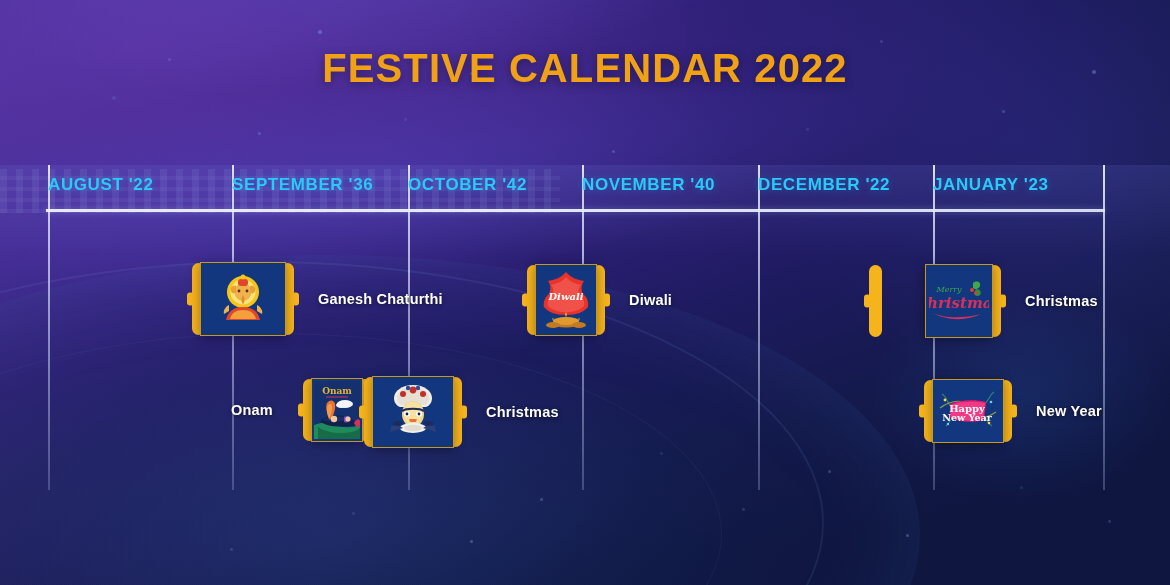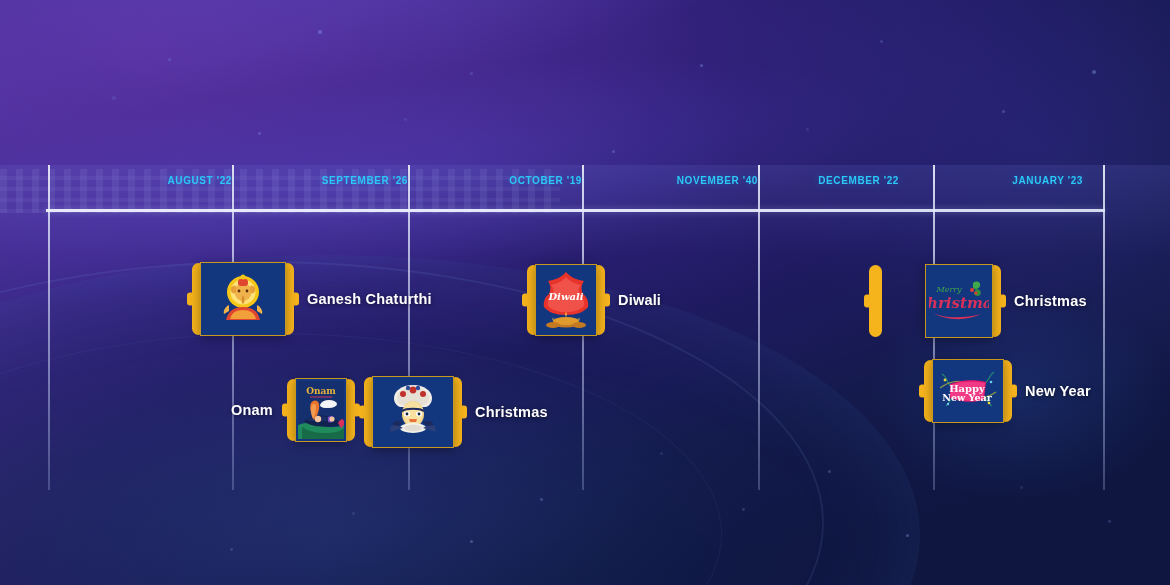--- a/index.html
+++ b/index.html
@@ -60,30 +60,30 @@
   }
 
   
   .vline{position:absolute;top:165px;height:325px;width:2px;
     background:linear-gradient(180deg, rgba(235,238,250,0.92) 0%, rgba(225,230,250,0.80) 18%, rgba(195,205,240,0.55) 62%, rgba(160,175,225,0.30) 100%);}
   .hrule{position:absolute;left:46px;width:1059px;top:209px;height:3px;
     background:linear-gradient(90deg, rgba(240,242,252,0.95), rgba(232,236,252,0.98) 40%, rgba(225,232,250,0.92) 100%);
     box-shadow:0 0 6px rgba(200,215,255,0.35);}
 
   .month{
-    position:absolute;top:175px;text-align:right;
-    font-size:10px;font-weight:bold;letter-spacing:.6px;
+    position:absolute;top:175px;text-align:left;
+    font-size:17px;font-weight:bold;letter-spacing:.6px;
     color:#2BC9F7;
     text-shadow:0 0 8px rgba(30,150,220,0.45);
     white-space:nowrap;
   }
 
   
   .card{position:absolute;display:flex;align-items:center;}
-  .card.left-label{flex-direction:row-reverse;}
+  .card.left-label{flex-direction:row-reverse;gap:16px;}
 
   .frame{position:relative;display:flex;align-items:center;justify-content:center;}
 
   .tab{width:13px;align-self:stretch;background:#F5B31C;border-radius:7px;position:relative;}
   .tab::after{content:"";position:absolute;top:50%;width:7px;height:13px;
     background:#F5B31C;border-radius:3px;transform:translateY(-50%);}
   .tab.l{margin-right:-5px;}
   .tab.l::after{left:-5px;}
   .tab.r{margin-left:-5px;}
   .tab.r::after{right:-5px;}
@@ -94,21 +94,21 @@
     border:1.5px solid #C9971B;
     display:flex;align-items:center;justify-content:center;
     overflow:hidden;
     box-shadow:0 2px 10px rgba(0,0,0,0.35);
   }
 
   .label{
     color:#FFFFFF;font-size:14.5px;font-weight:bold;letter-spacing:.2px;
     white-space:nowrap;text-shadow:0 1px 4px rgba(0,0,0,0.55);
   }
-  .card .label{margin-left:13px;}
+  .card .label{margin-left:24px;}
   .card.left-label .label{margin-left:0;margin-right:14px;}
 
   .art{display:block;}
 </style>
 </head>
 <body>
 
 <div id="stage">
 
   <div class="band band1"></div>
@@ -118,35 +118,36 @@
 
   <div class="stadium">
     <div class="stand"></div>
     <div class="stand-dots"></div>
     <div class="pitch-oval"></div>
     <div class="pitch-arc"></div>
     <div class="pitch-arc2"></div>
     <div class="glow-r"></div>
   </div>
 
+  <div class="title">FESTIVE CALENDAR 2022</div>
 
   <div id="grid-layer">
       <div class="vline" style="left: 48px;"></div>
       <div class="vline" style="left: 232px;"></div>
       <div class="vline" style="left: 408px;"></div>
       <div class="vline" style="left: 582px;"></div>
       <div class="vline" style="left: 758px;"></div>
       <div class="vline" style="left: 933px;"></div>
       <div class="vline" style="left: 1103px;"></div>
     </div>
   <div class="hrule"></div>
   <div id="months-layer">
       <div class="month" style="left: 48px; width: 184px;">AUGUST '22</div>
-      <div class="month" style="left: 232px; width: 176px;">SEPTEMBER '26</div>
-      <div class="month" style="left: 408px; width: 174px;">OCTOBER '19</div>
+      <div class="month" style="left: 232px; width: 176px;">SEPTEMBER '36</div>
+      <div class="month" style="left: 408px; width: 174px;">OCTOBER '42</div>
       <div class="month" style="left: 582px; width: 176px;">NOVEMBER '40</div>
       <div class="month" style="left: 758px; width: 141px;">DECEMBER '22</div>
       <div class="month" style="left: 933px; width: 150px;">JANUARY '23</div>
     </div>
   <div id="cards-layer">
       <div class="card" style="left: 192px; top: 263px;">
         <div class="frame" style="height: 72px;">
           <div class="tab l"></div>
           <div class="tile" style="width: 84px; height: 72px;">
             <svg class="art" width="62" height="58" viewBox="0 0 62 58">
@@ -261,21 +262,21 @@
     <path d="M12 40c4-3 8-3 10 0l-10 6z" fill="#1C2A5E"></path>
     <path d="M52 40c-4-3-8-3-10 0l10 6z" fill="#1C2A5E"></path>
     <path d="M10 43c5-1 9 0 12 2l-13 4z" fill="#2B3F78"></path>
     <path d="M54 43c-5-1-9 0-12 2l13 4z" fill="#2B3F78"></path>
   </svg>
           </div>
           <div class="tab r"></div>
         </div>
         <div class="label">Christmas</div>
       </div>
-      <div class="card" style="left: 924px; top: 360px; text-align: center;">
+      <div class="card" style="left: 924px; top: 380px; text-align: center;">
         <div class="frame" style="height: 62px;">
           <div class="tab l"></div>
           <div class="tile" style="width: 70px; height: 62px;">
             <svg class="art" width="64" height="50" viewBox="0 0 64 50">
     <path d="M6 8c6 3 4 10 10 12M58 6c-6 4-5 10-11 13M10 40c5-4 5-10 11-12M56 40c-6-3-5-10-11-12" stroke="#2FA86A" stroke-width="1.1" fill="none" opacity=".75"></path>
     <path d="M4 22c8-6 16-8 24-6M60 26c-8 6-18 8-26 5" stroke="#C8C62E" stroke-width="1.1" fill="none" opacity=".7"></path>
     <path d="M14 18c10-4 24-5 36-2l-2 18c-12 3-24 2-34-2z" fill="#E8186E"></path>
     <path d="M15 19c10-4 23-4 34-2l-2 16c-11 3-23 2-32-2z" fill="#F03A86"></path>
     <text x="31" y="26" font-family="DejaVu Serif, serif" font-size="10" font-weight="bold" fill="#FFFFFF" text-anchor="middle">Happy</text>
     <text x="31" y="35" font-family="DejaVu Serif, serif" font-size="9.5" font-weight="bold" fill="#FFFFFF" text-anchor="middle">New Year</text>

